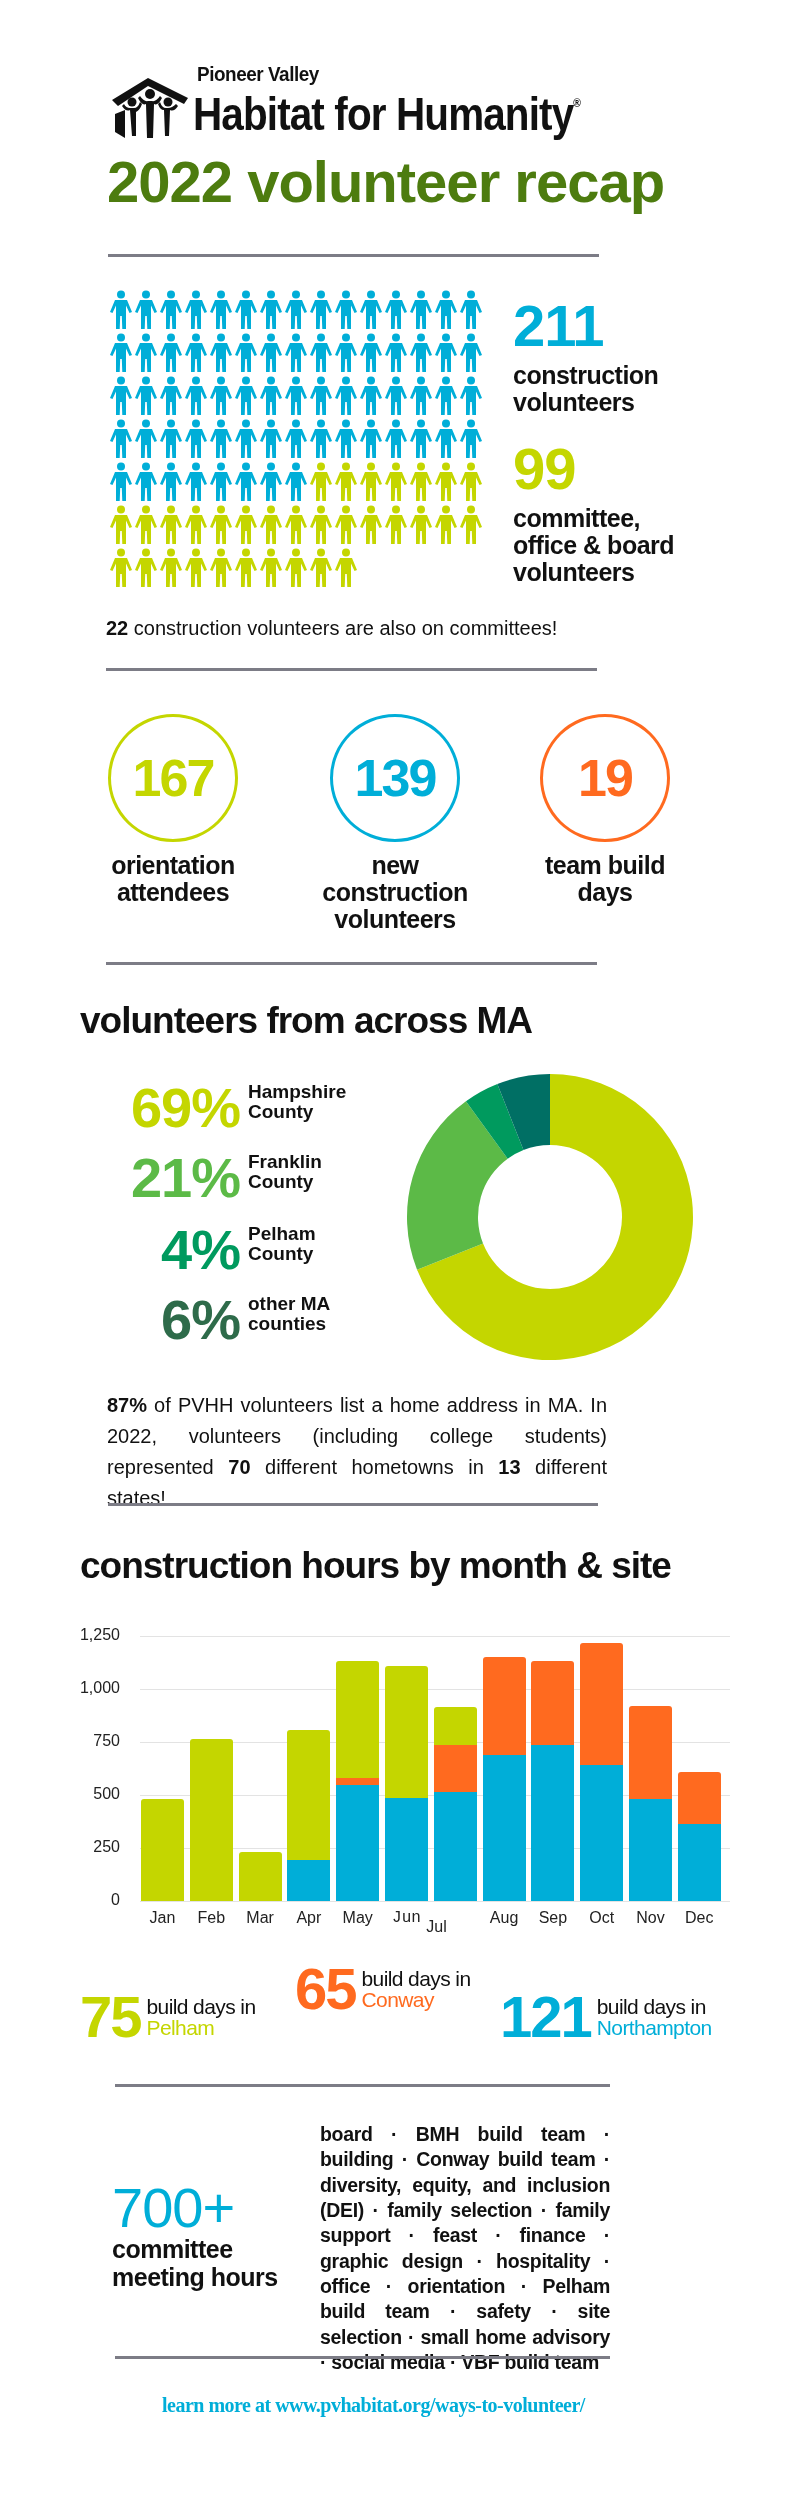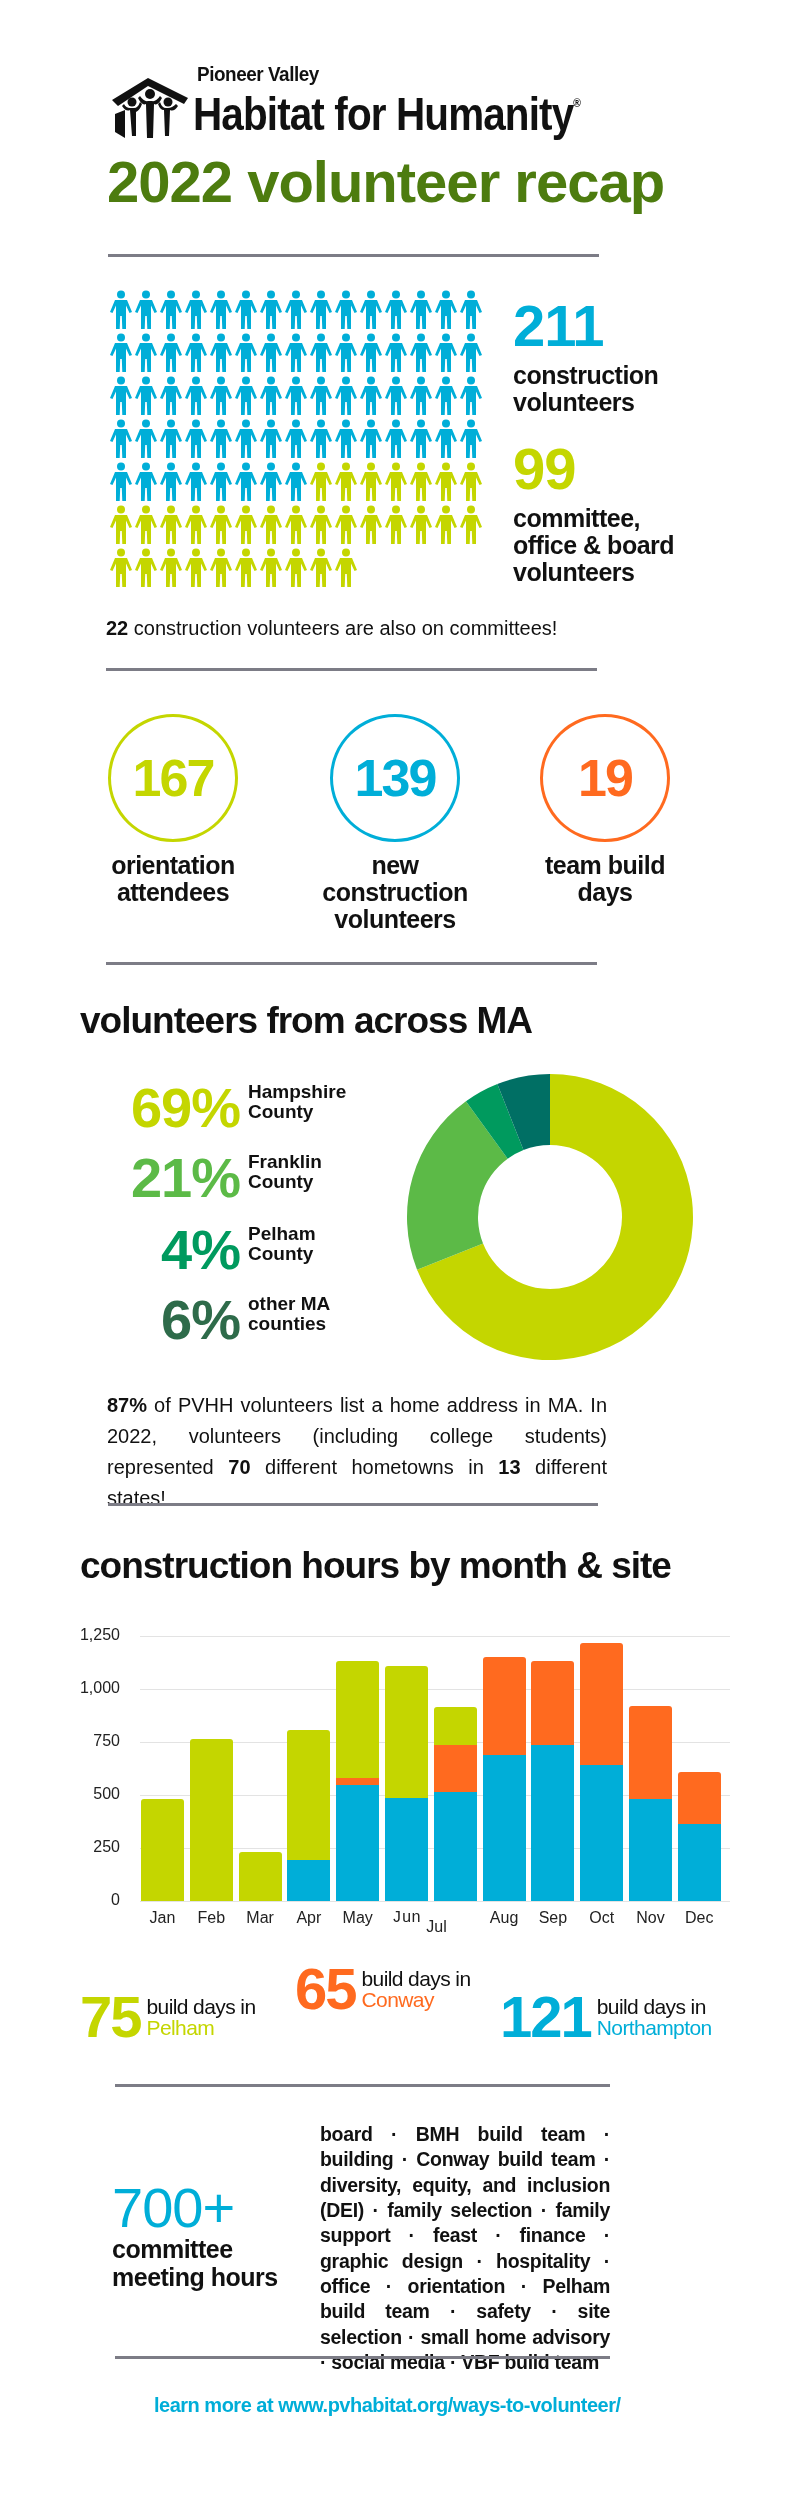--- a/index.html
+++ b/index.html
@@ -867,13 +867,13 @@
 
 <div class="abs committee-num" style="left:112px; top:2180px;">700+</div>
 <div class="abs committee-label" style="left:112px; top:2236px;">
   <div>committee</div>
   <div>meeting hours</div>
 </div>
 <div class="abs committee-list" style="left:320px; top:2122px; width:290px;">board · BMH build team · building · Conway build team · diversity, equity, and inclusion (DEI) · family selection · family support · feast · finance · graphic design · hospitality · office · orientation · Pelham build team · safety · site selection · small home advisory · social media · VBF build team</div>
 
 <div class="abs divider" style="left:115px; top:2356px; width:495px;"></div>
 
-<a class="abs footer-link" style="left:154px; top:2394px;">learn more at www.pvhabitat.org/ways-to-volunteer/</a>
+<a class="abs footer-link" style="left:162px; top:2394px;font-family:Liberation Serif, serif;">learn more at www.pvhabitat.org/ways-to-volunteer/</a>
 
 </body></html>

